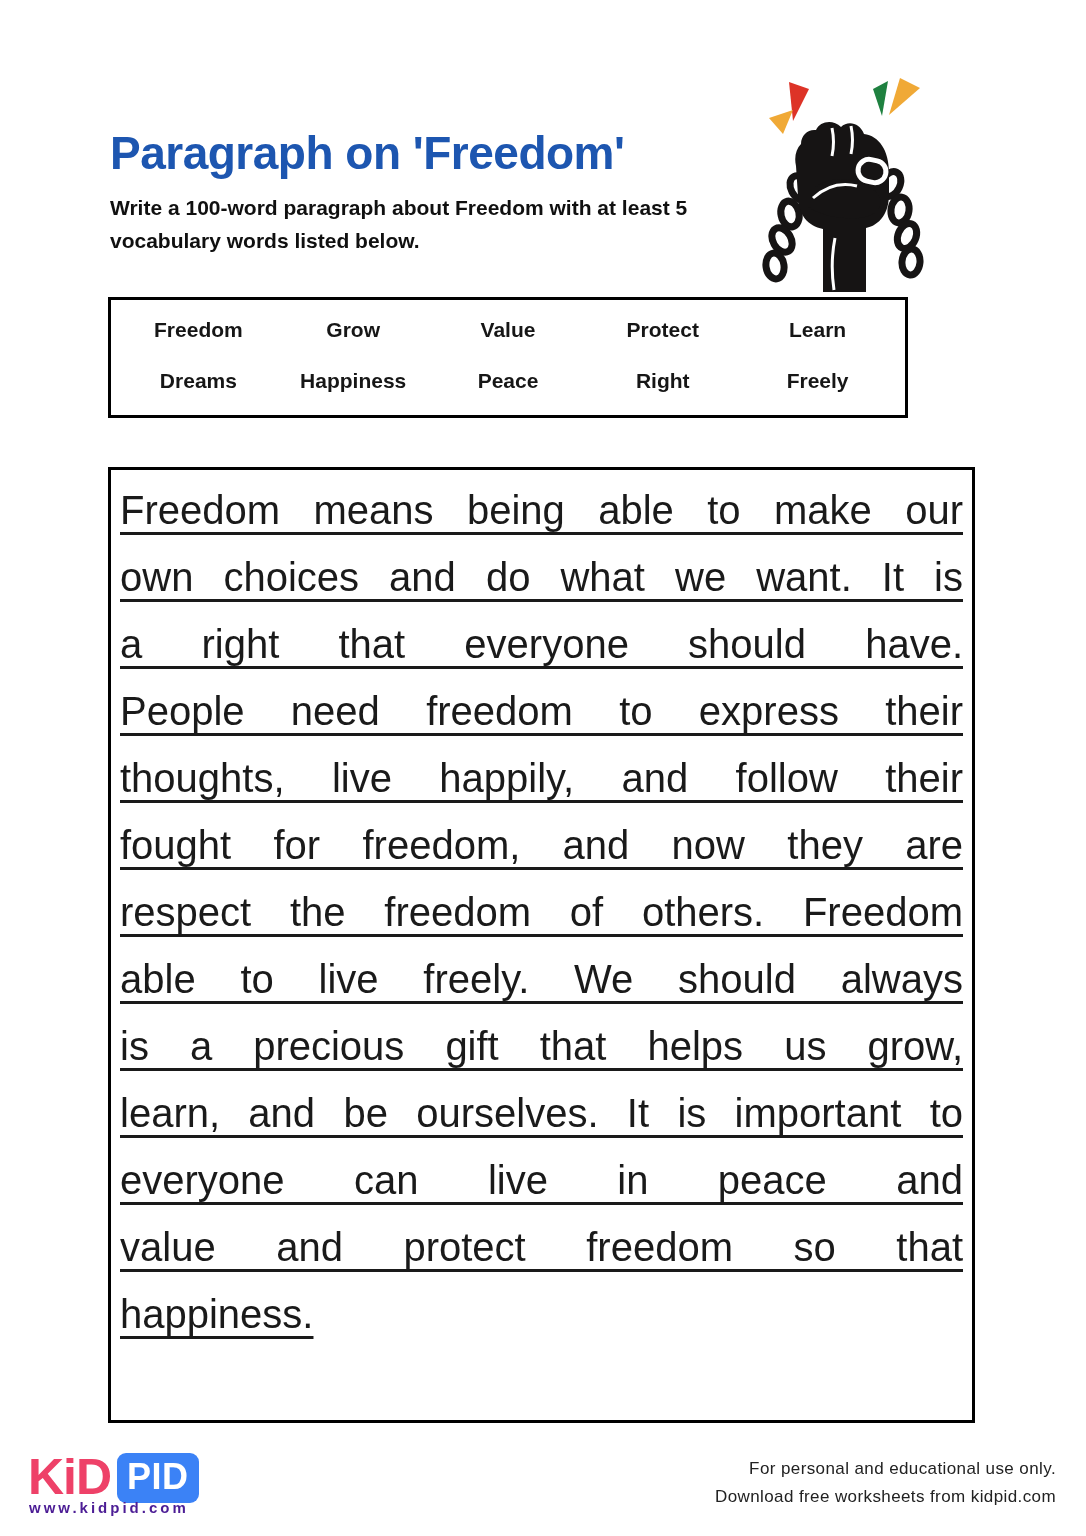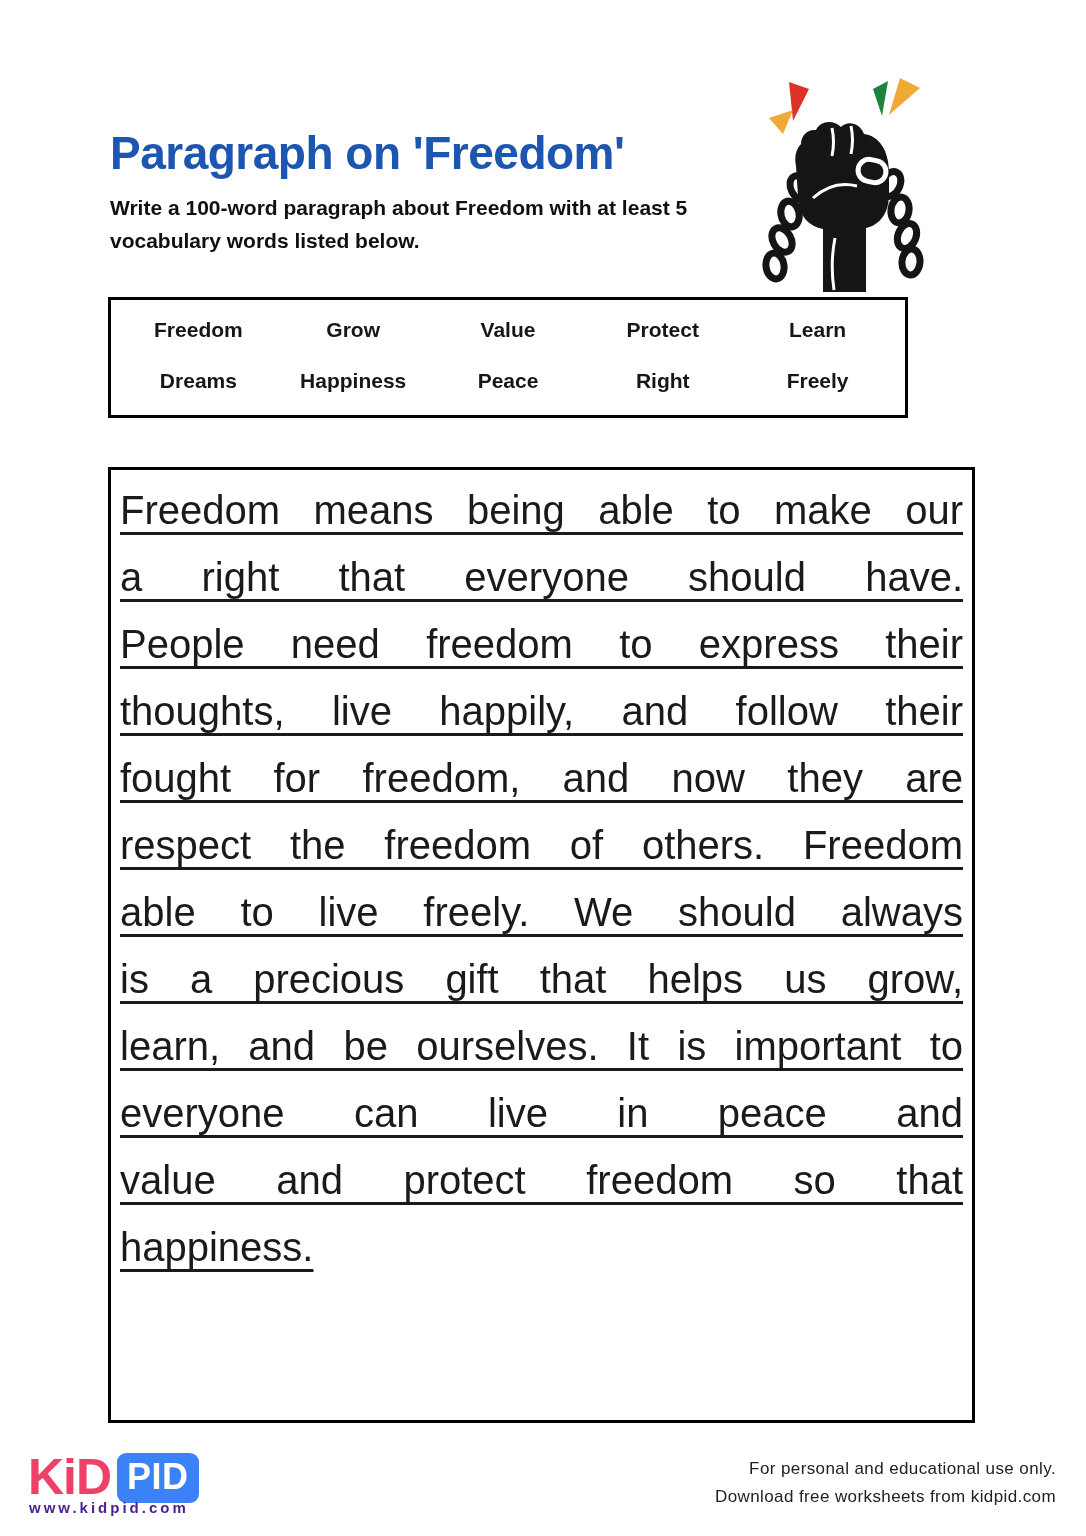--- a/index.html
+++ b/index.html
@@ -108,20 +108,21 @@
   <div class="vocab-word">Learn</div>
   <div class="vocab-word">Dreams</div>
   <div class="vocab-word">Happiness</div>
   <div class="vocab-word">Peace</div>
   <div class="vocab-word">Right</div>
   <div class="vocab-word">Freely</div>
 </div>
 
 <div class="para-box">
   <div class="pline">Freedom means being able to make our</div>
+  <div class="pline">own choices and do what we want. It is</div>
   <div class="pline">a right that everyone should have.</div>
   <div class="pline">People need freedom to express their</div>
   <div class="pline">thoughts, live happily, and follow their</div>
   <div class="pline">fought for freedom, and now they are</div>
   <div class="pline">respect the freedom of others. Freedom</div>
   <div class="pline">able to live freely. We should always</div>
   <div class="pline">is a precious gift that helps us grow,</div>
   <div class="pline">learn, and be ourselves. It is important to</div>
   <div class="pline">everyone can live in peace and</div>
   <div class="pline">value and protect freedom so that</div>

